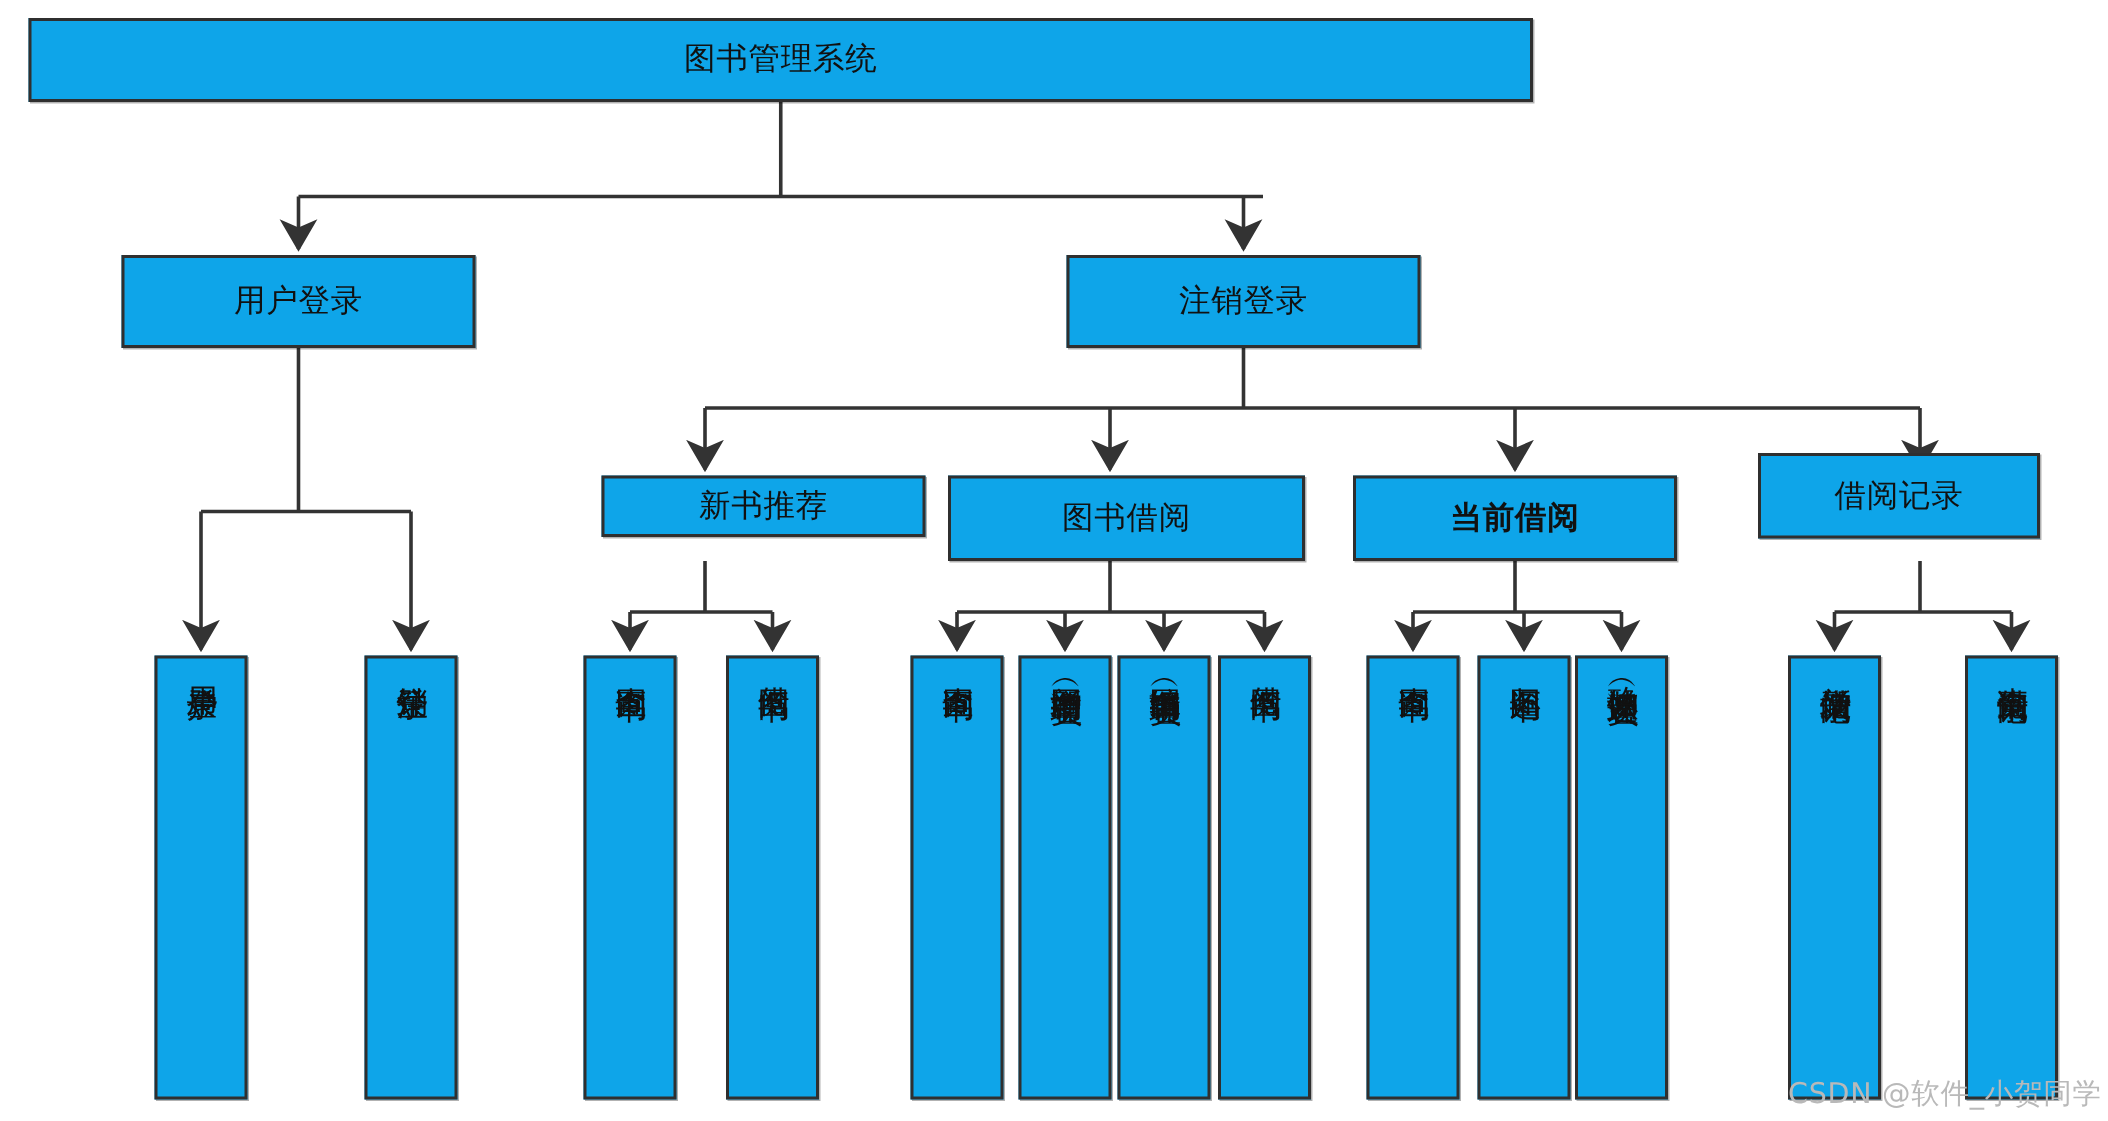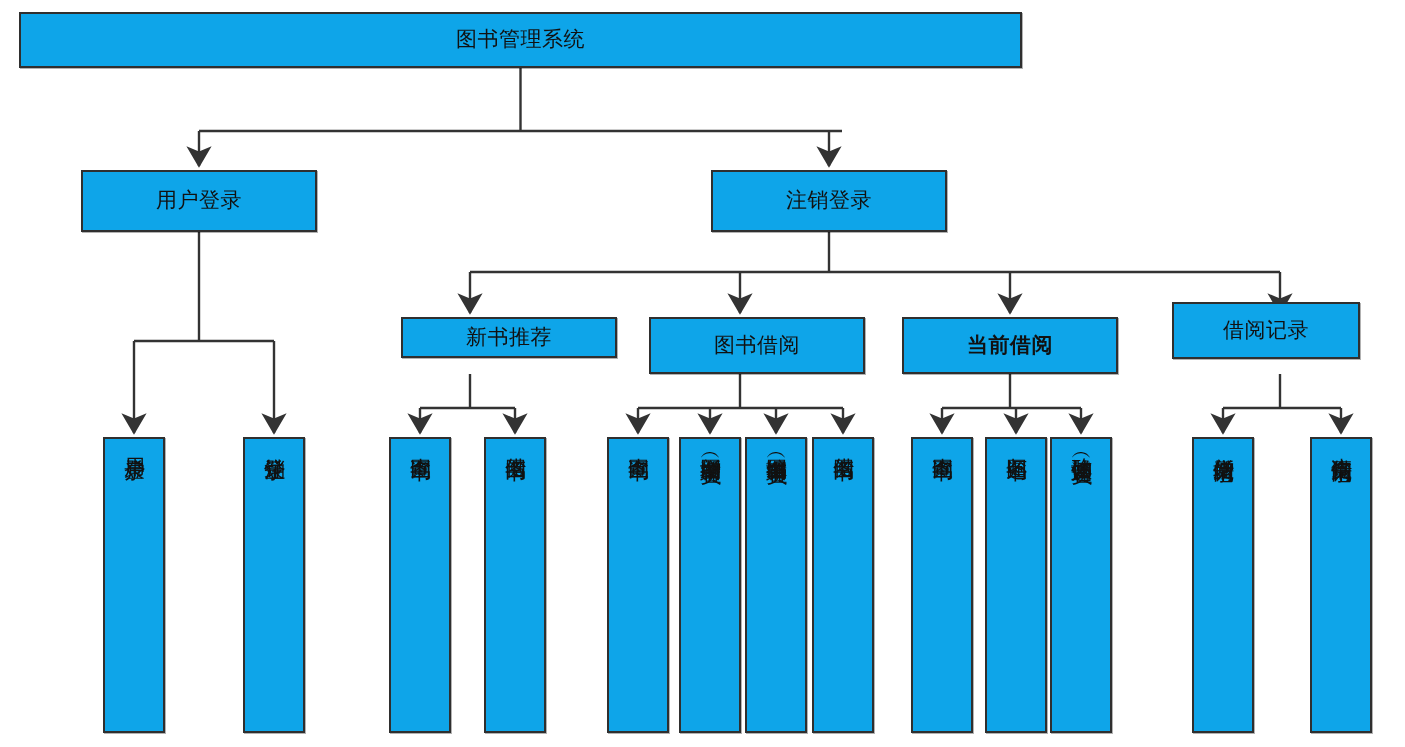--- a/index.html
+++ b/index.html
@@ -133,21 +133,21 @@
   <div id="node-host">
       <div class="node" style="left: 81px; top: 170px; width: 236px; height: 62px;">
         <span class="node-label-h">用户登录</span>
       </div>
       <div class="node" style="left: 711px; top: 170px; width: 236px; height: 62px;">
         <span class="node-label-h">注销登录</span>
       </div>
       <div class="node" style="left: 362px; top: 317px; width: 216px; height: 41px; margin-left: 39px;">
         <span class="node-label-h">新书推荐</span>
       </div>
-      <div class="node" style="left: 632px; top: 317px; width: 216px; height: 57px; margin-left: 17px;">
+      <div class="node" style="left: 632px; top: 317px; width: 238px; height: 57px;">
         <span class="node-label-h">图书借阅</span>
       </div>
       <div class="node" style="left: 902px; top: 317px; width: 216px; height: 57px; font-weight: bold;">
         <span class="node-label-h">当前借阅</span>
       </div>
       <div class="node" style="left: 1172px; top: 302px; width: 188px; height: 57px;">
         <span class="node-label-h">借阅记录</span>
       </div>
       <div class="node leaf" style="left: 103px; top: 437px; width: 62px; height: 296px;">
         <span class="node-label-v">用户登录</span>
@@ -183,14 +183,15 @@
         <span class="node-label-v">确认归还（管理员）</span>
       </div>
       <div class="node leaf" style="left: 1192px; top: 437px; width: 62px; height: 296px;">
         <span class="node-label-v">新增借阅记录</span>
       </div>
       <div class="node leaf" style="left: 1310px; top: 437px; width: 62px; height: 296px;">
         <span class="node-label-v">查询借阅记录</span>
       </div>
     </div>
 
+  <div class="watermark" id="watermark" style="left: 1192px; top: 716px;">CSDN @软件_小贺同学</div>
 
 </div>
 
 </body></html>

